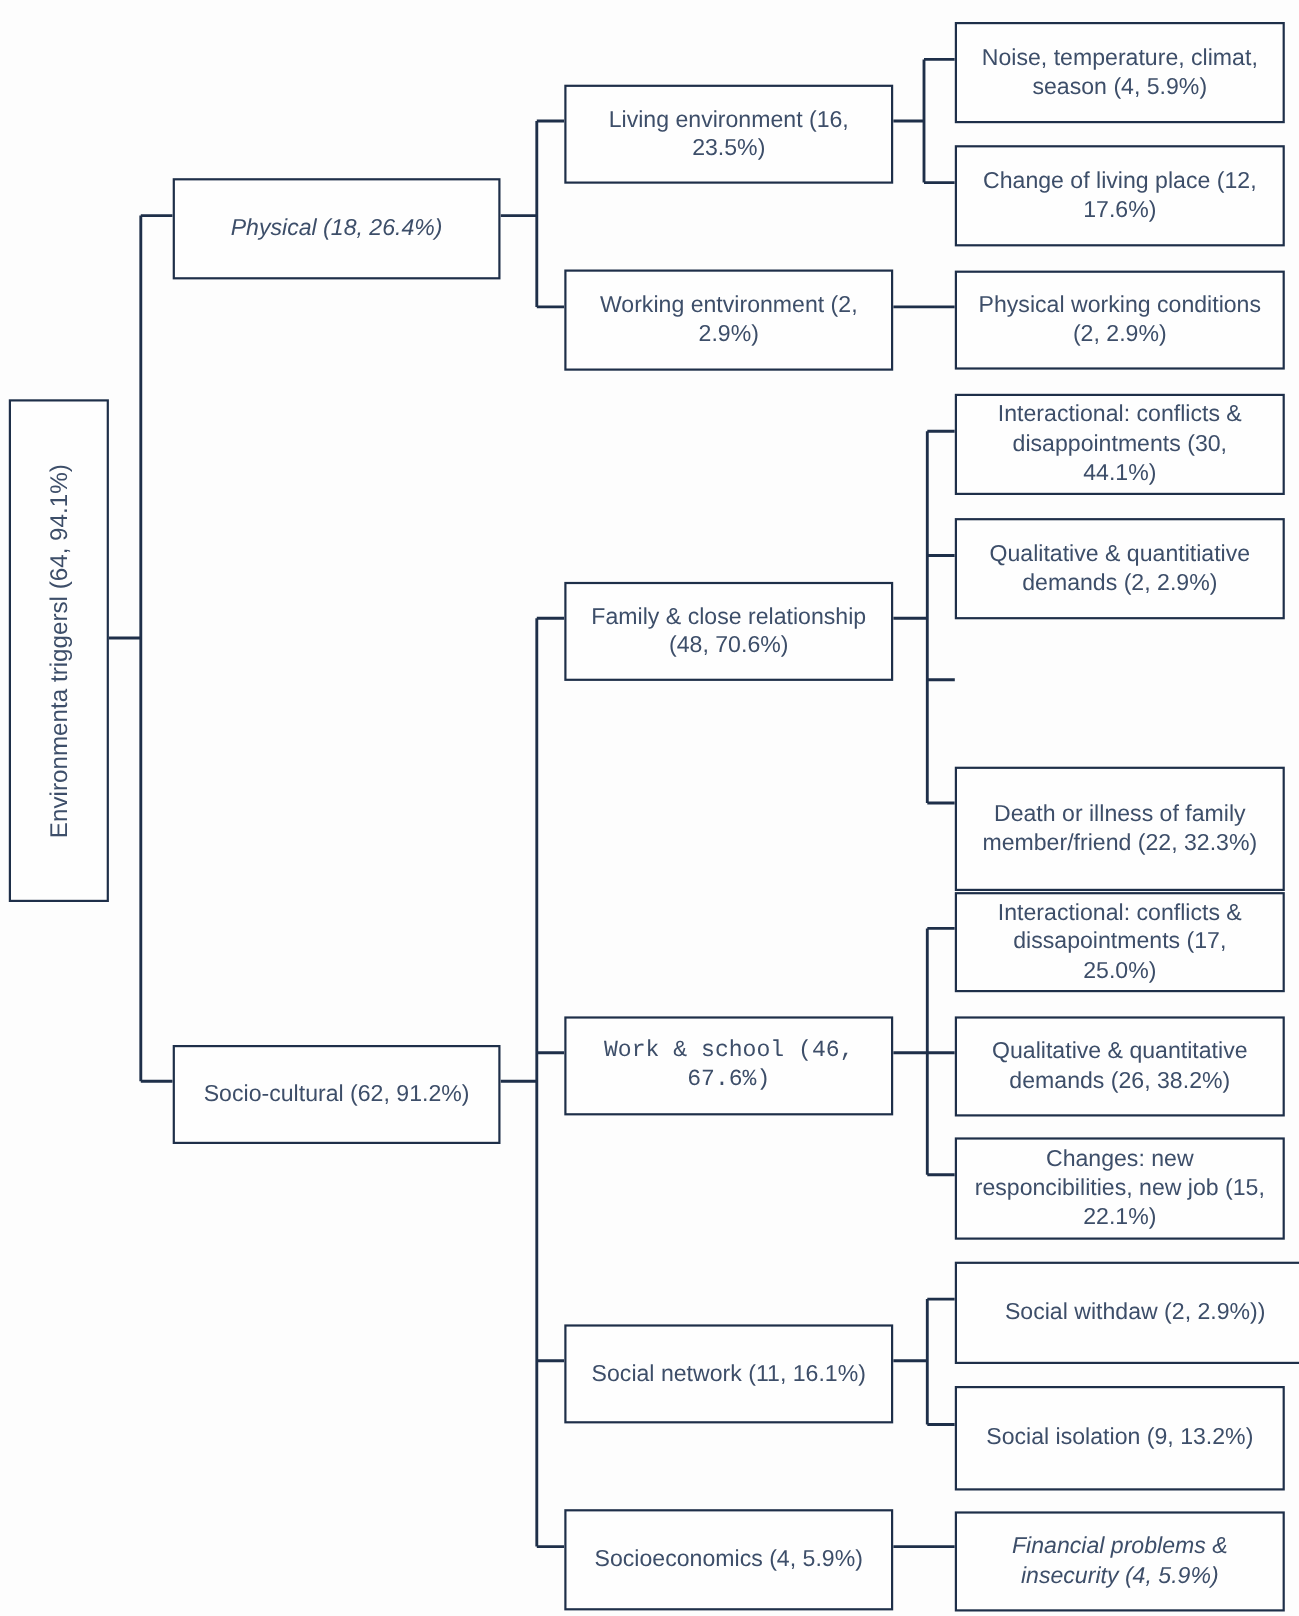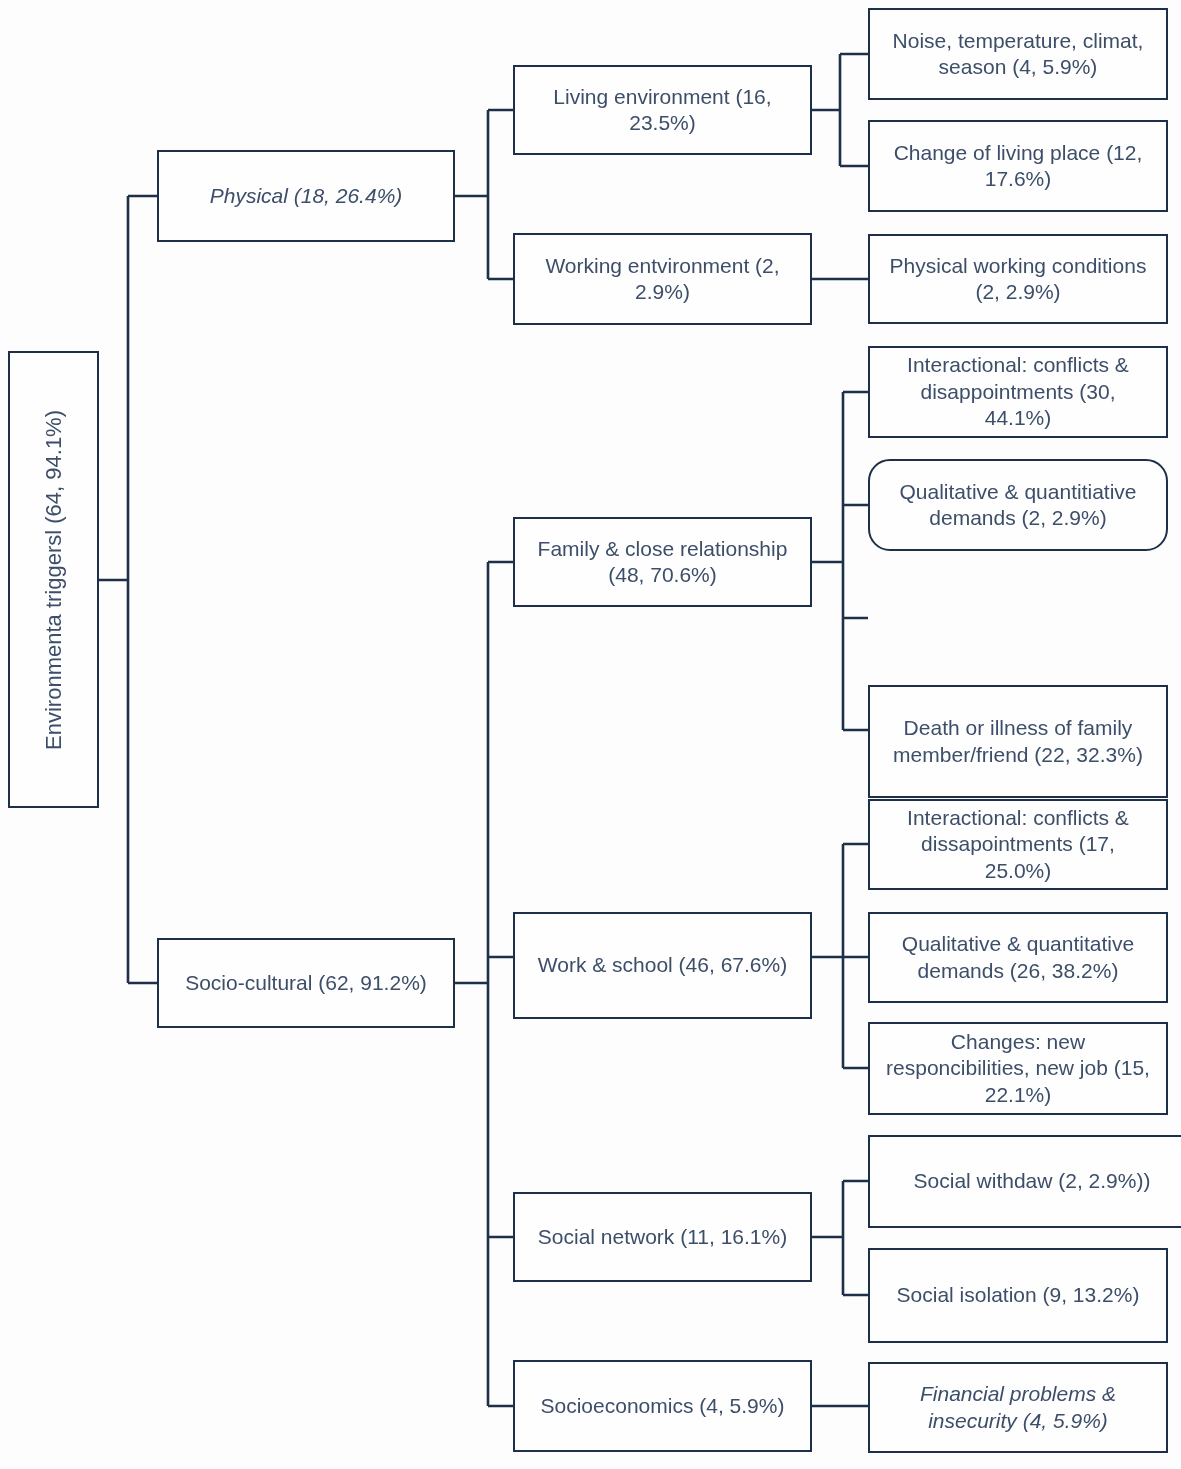--- a/index.html
+++ b/index.html
@@ -17,46 +17,46 @@
   .connectors{position:absolute;left:0;top:0;pointer-events:none;}
   .connectors path{fill:none;stroke:var(--line);stroke-width:2.6;}
   .node{
     position:absolute;
     background:var(--box-bg);
     border:2.6px solid var(--line);
     box-sizing:border-box;
     display:flex;align-items:center;justify-content:center;
     text-align:center;
     color:var(--text);
-    font-size:21px;line-height:1.26;
+    font-size:21px;line-height:1.26;margin-top:12px;
   }
   .lbl{max-width:277px;display:inline-block;}
   .narrow .lbl{max-width:250px;}
   
   .b-root{left:8px;top:351px;width:91px;height:457px;}
   .b-root .lbl{
     writing-mode:vertical-rl;transform:rotate(180deg);
     max-width:none;max-height:440px;white-space:nowrap;font-size:22px;
   }
   
   .b-physical{left:157px;top:150px;width:298px;height:92px;font-style:italic;}
   .b-socio{left:157px;top:938px;width:298px;height:90px;}
   
   .b-living{left:513px;top:65px;width:299px;height:90px;}
   .b-working{left:513px;top:233px;width:299px;height:92px;}
   .b-family{left:513px;top:517px;width:299px;height:90px;}
-  .b-workschool{left:513px;top:912px;width:299px;height:107px;}
+  .b-workschool{left:513px;top:912px;width:299px;height:90px;font-family:Liberation Mono, monospace;}
   .b-socialnet{left:513px;top:1192px;width:299px;height:90px;}
   .b-socioecon{left:513px;top:1360px;width:299px;height:92px;}
   
   .b-noise{left:868px;top:8px;width:300px;height:92px;}
   .b-changeliving{left:868px;top:120px;width:300px;height:92px;}
   .b-pwc{left:868px;top:234px;width:300px;height:90px;}
   .b-int30{left:868px;top:346px;width:300px;height:92px;}
-  .b-qual2{left:868px;top:459px;width:300px;height:92px;border-radius:22px;}
+  .b-qual2{left:868px;top:459px;width:300px;height:92px;}
   .b-chgmar{left:868px;top:572px;width:300px;height:92px;}
   .b-death{left:868px;top:685px;width:300px;height:113px;}
   .b-int17{left:868px;top:799px;width:300px;height:91px;}
   .b-qual26{left:868px;top:912px;width:300px;height:91px;}
   .b-chgnew{left:868px;top:1022px;width:300px;height:93px;}
   .b-withdraw{left:868px;top:1135px;width:328px;height:93px;}
   .b-isolation{left:868px;top:1248px;width:300px;height:95px;}
   .b-financial{left:868px;top:1362px;width:300px;height:91px;font-style:italic;}
 </style>
 </head>

